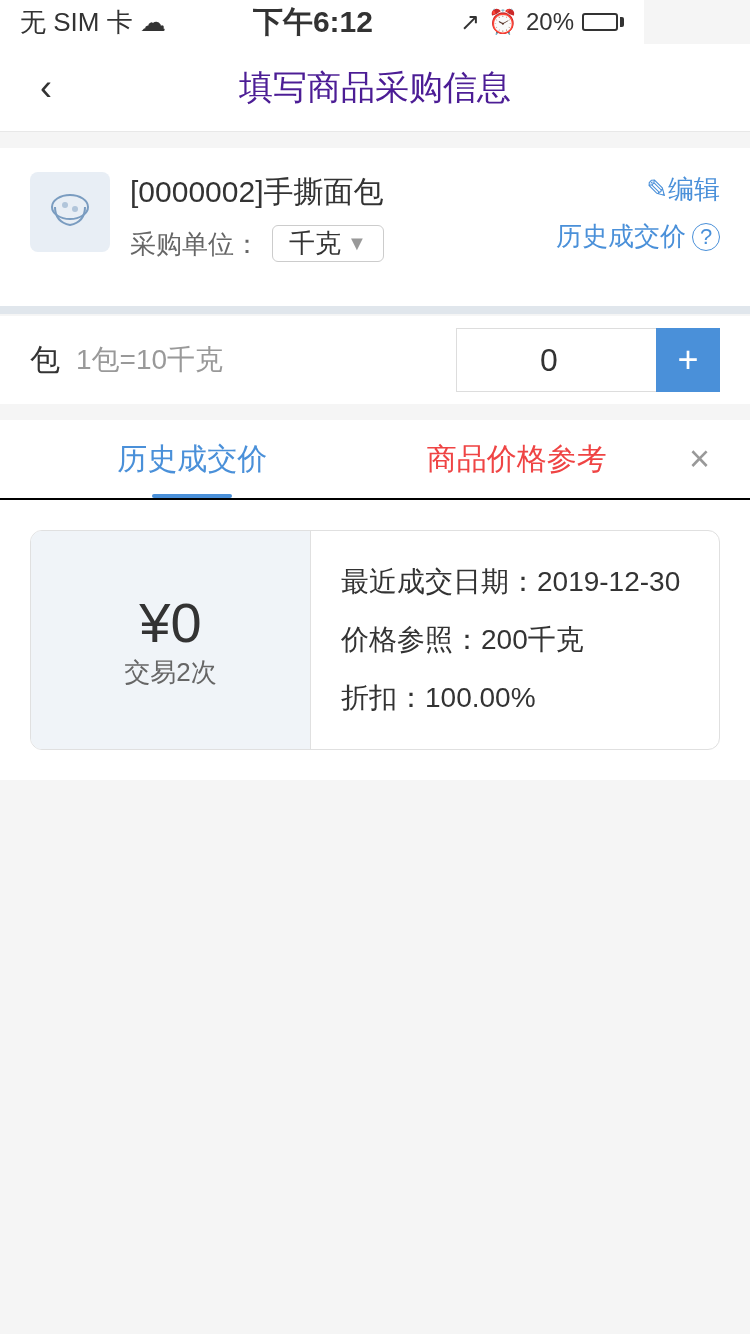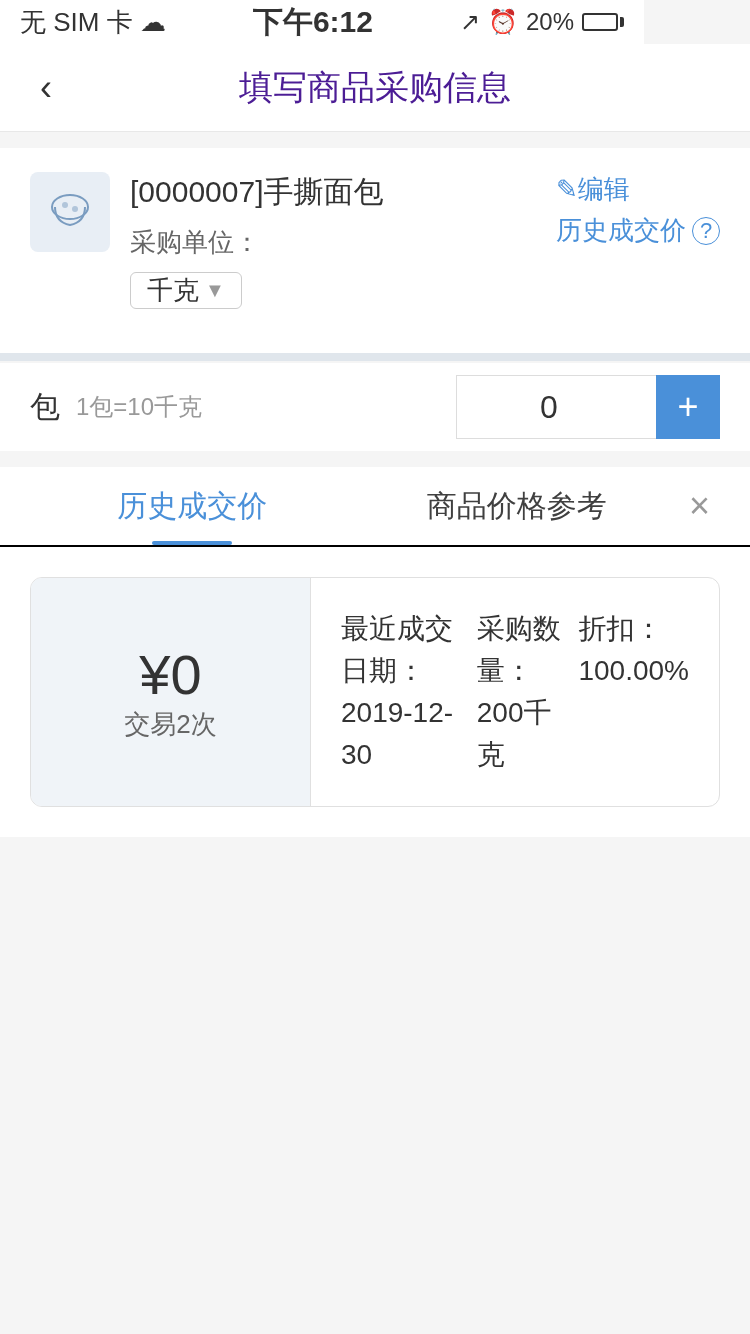--- a/index.html
+++ b/index.html
@@ -127,25 +127,24 @@
       flex-direction: column;
       gap: 12px;
     }
     .product-name {
       font-size: 30px;
       color: #333;
       font-weight: 500;
     }
     .product-unit-row {
       display: flex;
-      align-items: flex-start;
+      align-items: flex-end;
       gap: 12px;
       font-size: 26px;
       color: #666;
-      flex-direction: column;
     }
     .unit-selector {
       border: 1px solid #ccc;
       border-radius: 6px;
       padding: 0 16px;
       display: flex;
       align-items: center;
       gap: 6px;
       font-size: 26px;
       color: #333;
@@ -187,21 +186,21 @@
       display: flex;
       align-items: center;
       gap: 16px;
     }
     .quantity-icon-label {
       font-size: 30px;
       color: #333;
       font-weight: 500;
     }
     .quantity-sub-label {
-      font-size: 24px;
+      font-size: 28px;
       color: #999;
     }
     .quantity-input-group {
       display: flex;
       align-items: center;
       gap: 0;
     }
     .quantity-input {
       width: 200px;
       height: 64px;
@@ -243,21 +242,21 @@
       display: flex;
       flex-direction: column;
       align-items: center;
       justify-content: center;
       height: 100%;
       cursor: pointer;
       position: relative;
     }
     .tab-label {
       font-size: 30px;
-      color: #404040;
+      color: #ef4444;
     }
     .tab-item.active .tab-label {
       color: #4a90d9;
       font-weight: 500;
     }
     .tab-underline {
       position: absolute;
       bottom: 0;
       left: 50%;
       transform: translateX(-50%);
@@ -303,21 +302,21 @@
     }
     .history-count {
       font-size: 26px;
       color: #666;
       margin-top: 0;
     }
     .history-right {
       flex: 1;
       padding: 30px;
       display: flex;
-      flex-direction: row;
+      flex-direction: column;
       justify-content: center;
       gap: 16px;
     }
     .history-detail-row {
       font-size: 28px;
       color: #333;
       line-height: 1.5;
     }
 
     
@@ -357,31 +356,31 @@
     <div class="product-left">
       <div class="product-icon">
         <svg width="50" height="50" viewBox="0 0 50 50" fill="none">
           <ellipse cx="25" cy="20" rx="18" ry="12" stroke="#7a9cc0" stroke-width="2" fill="none"></ellipse>
           <path d="M10 20 Q10 35 25 38 Q40 35 40 20" stroke="#7a9cc0" stroke-width="2" fill="none"></path>
           <circle cx="20" cy="18" r="3" fill="#7a9cc0" opacity="0.5"></circle>
           <circle cx="30" cy="22" r="3" fill="#7a9cc0" opacity="0.5"></circle>
         </svg>
       </div>
       <div class="product-info">
-        <span class="product-name">[0000007]手撕面包</span>
+        <span class="product-name">[0000002]手撕面包</span>
         <div class="product-unit-row">
           <span>采购单位：</span>
           <div class="unit-selector">
             <span>千克</span>
             <span class="arrow">▼</span>
           </div>
         </div>
       </div>
     </div>
-    <div style="display:flex; flex-direction:column; align-items:flex-start; gap:6px;">
+    <div style="display:flex; flex-direction:column; align-items:flex-end; gap:12px;">
       <span class="edit-link">✎编辑</span>
       <span class="price-ref-link">
         <span>历史成交价</span>
         <span style="border: 1px solid #4a90d9; border-radius: 50%; width: 28px; height: 28px; display:inline-flex; align-items:center; justify-content:center; font-size:22px;">?</span>
       </span>
     </div>
   </div>
 </div>
 
 <div style="width:750px; height:8px; background:#e0e6ec;"></div>
@@ -413,21 +412,21 @@
     <div class="history-card">
       <div class="history-left">
         <span class="history-price">¥0</span>
         <span class="history-count">交易2次</span>
       </div>
       <div class="history-right">
         <div class="history-detail-row">
           <span>最近成交日期：</span><span>2019-12-30</span>
         </div>
         <div class="history-detail-row">
-          <span>采购数量：</span><span>200千克</span>
+          <span>价格参照：</span><span>200千克</span>
         </div>
         <div class="history-detail-row">
           <span>折扣：</span><span>100.00%</span>
         </div>
       </div>
     </div>
   </div>
 </div>
 
 <div class="bottom-area"></div>

